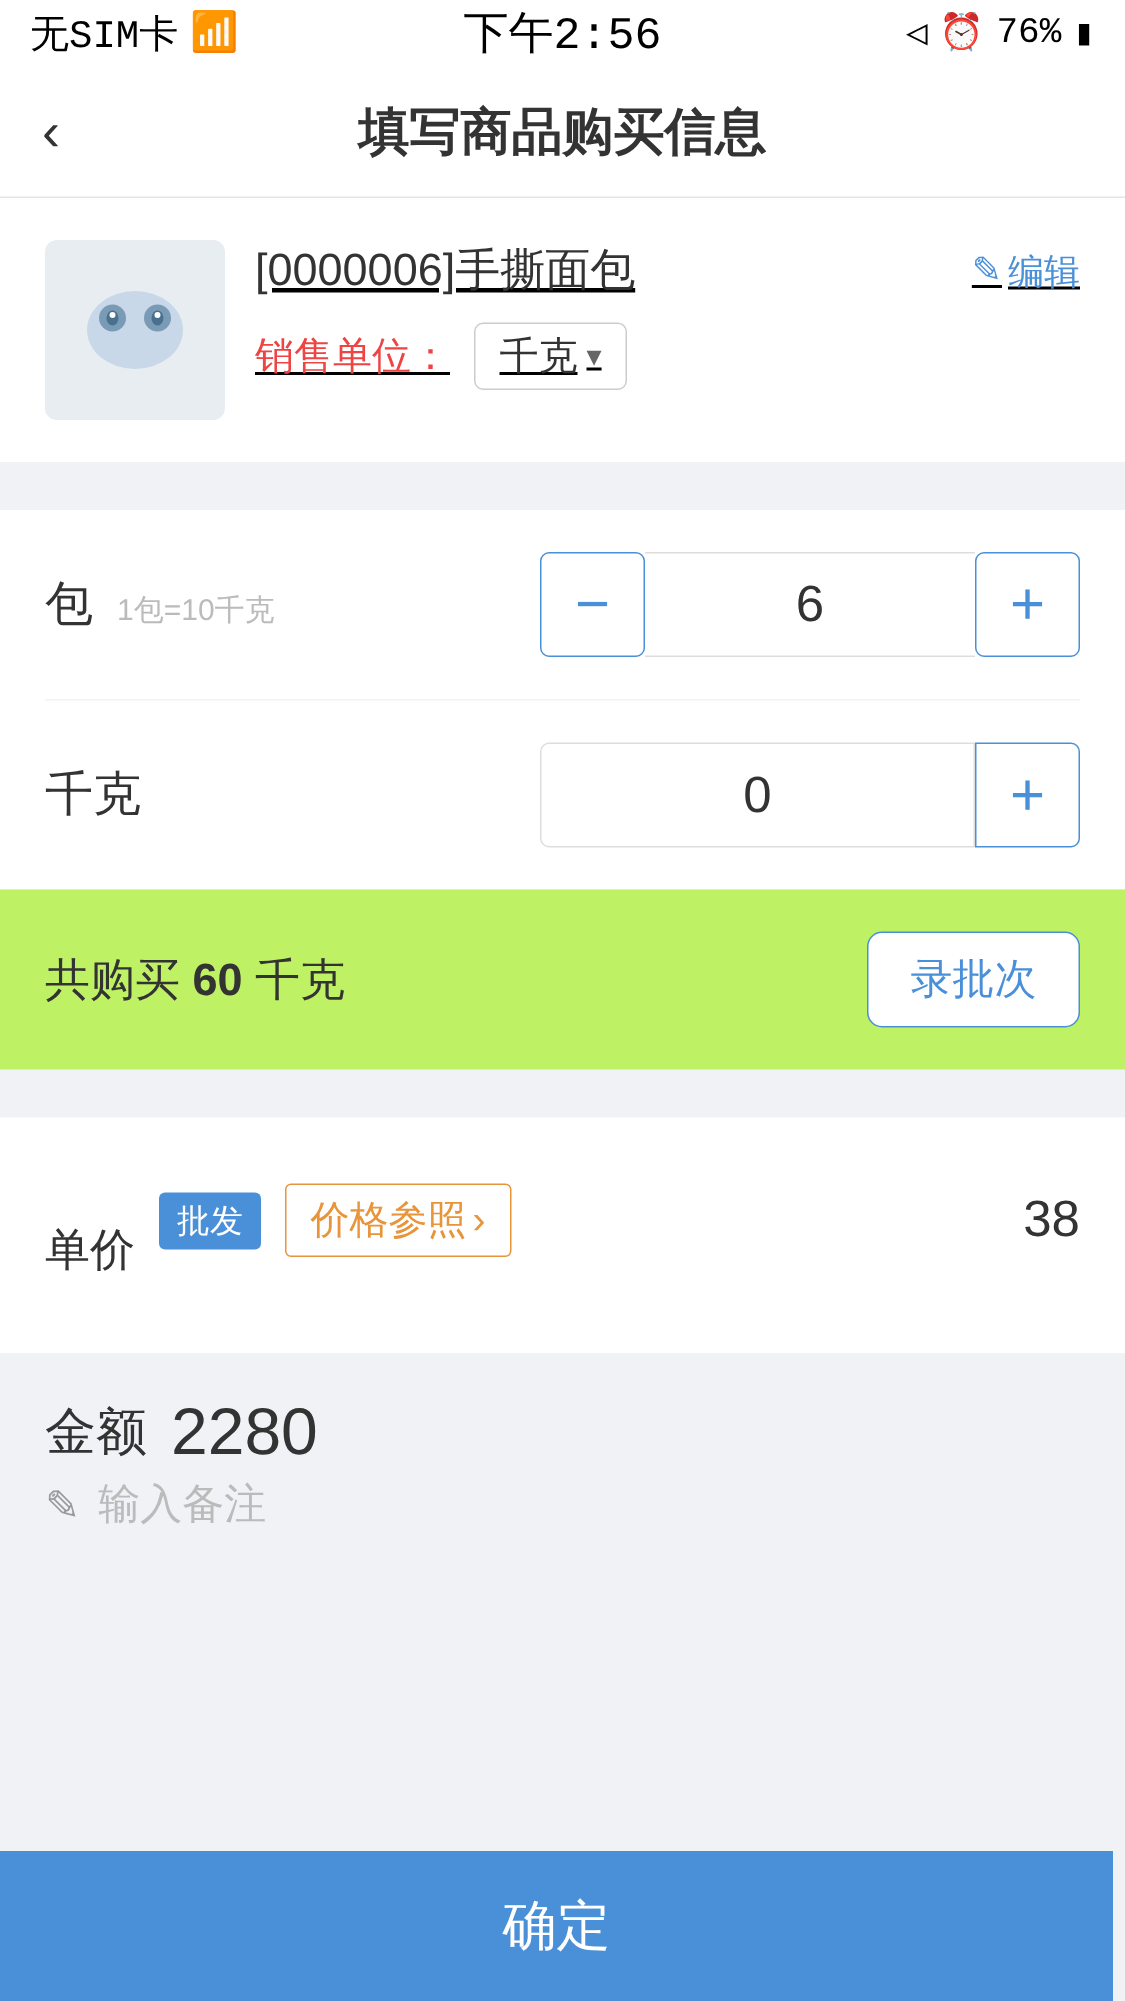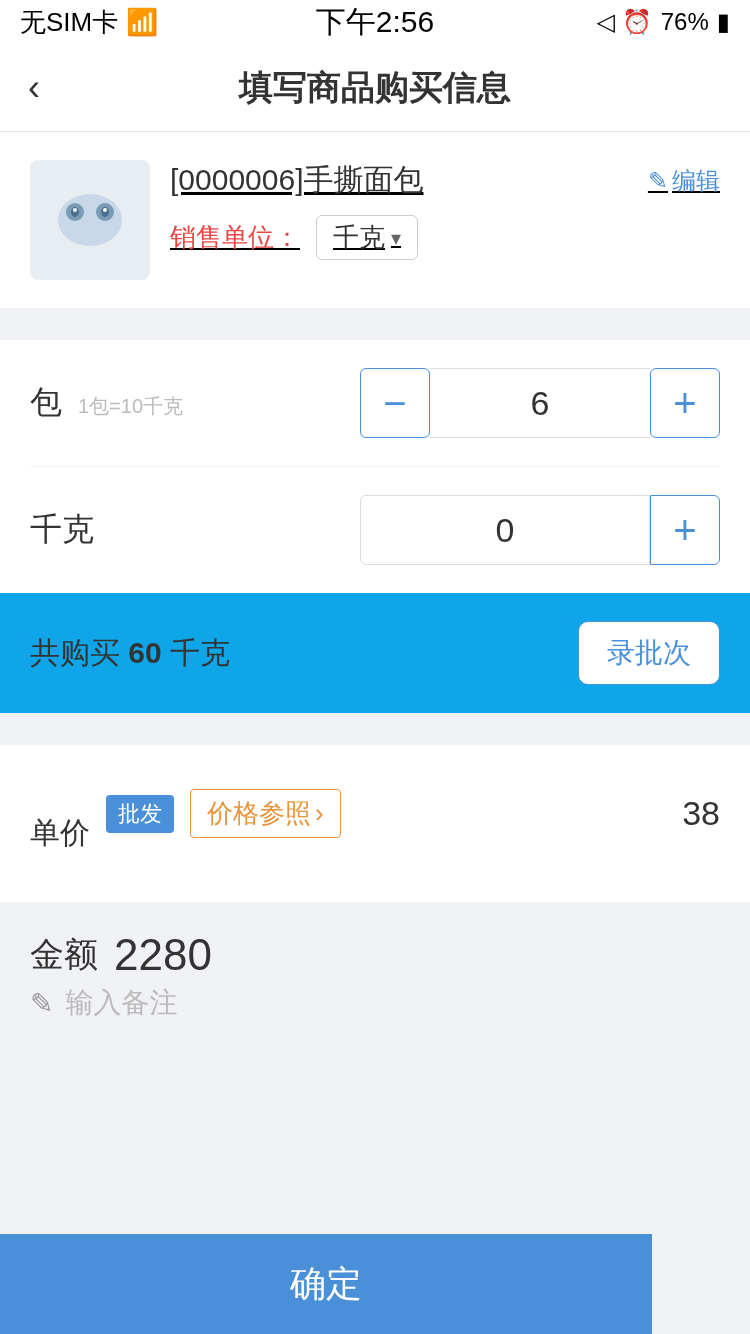--- a/index.html
+++ b/index.html
@@ -16,20 +16,21 @@
     
     .status-bar {
       width: 750px;
       height: 44px;
       background: #fff;
       display: flex;
       align-items: center;
       justify-content: space-between;
       padding: 0 20px;
       font-size: 28px;
+      font-family: Liberation Mono, monospace;
     }
     .status-left {
       display: flex;
       align-items: center;
       gap: 8px;
       font-size: 26px;
       color: #000;
     }
     .status-center {
       font-size: 30px;
@@ -222,21 +223,21 @@
       font-size: 40px;
       display: flex;
       align-items: center;
       justify-content: center;
       cursor: pointer;
       border-radius: 0 6px 6px 0;
     }
 
     
     .total-section {
-      background: #0ea5e9;
+      background: #bef264;
       padding: 28px 30px;
       display: flex;
       align-items: center;
       justify-content: space-between;
       margin-bottom: 16px;
     }
     .total-text {
       font-size: 30px;
       color: #333;
     }
@@ -333,21 +334,21 @@
     .empty-area {
       background: #f0f2f5;
       height: 300px;
     }
 
     
     .confirm-bar {
       position: fixed;
       bottom: 0;
       left: 0;
-      width: 652px;
+      width: 742px;
       height: 100px;
       background: #4a90d9;
       display: flex;
       align-items: center;
       justify-content: center;
       cursor: pointer;
     }
     .confirm-text {
       font-size: 36px;
       color: #fff;

